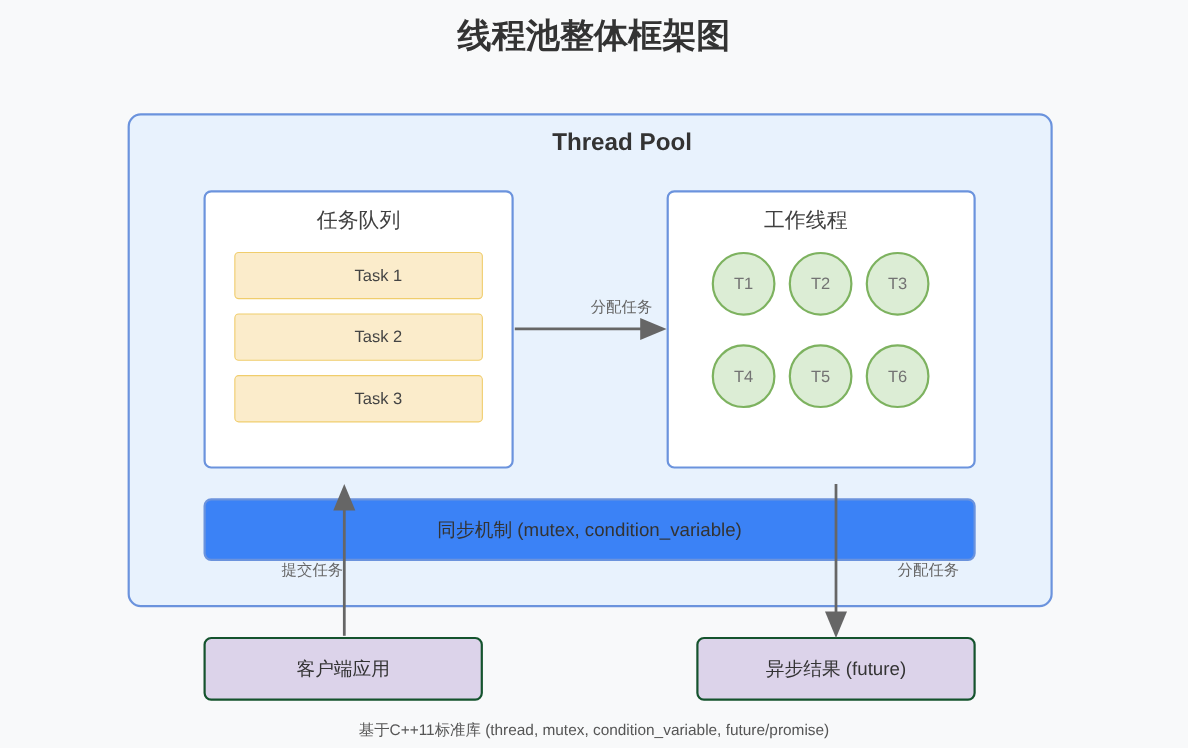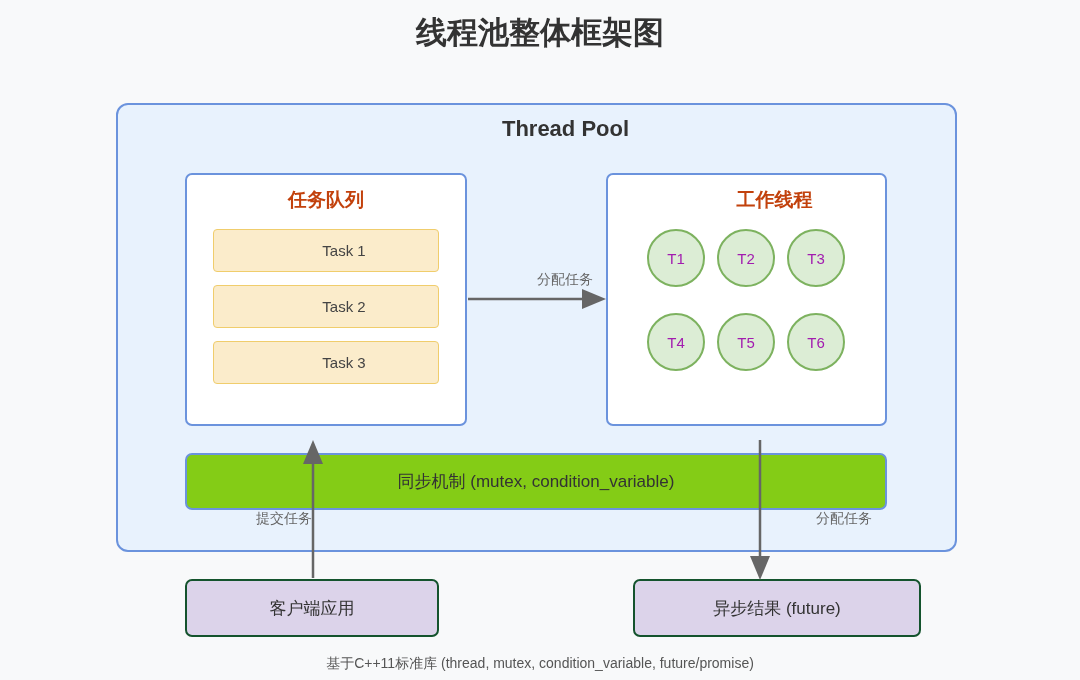--- a/index.html
+++ b/index.html
@@ -17,65 +17,65 @@
   }
   .pool-title {
     left:116px; width:899px; top:116px; text-align:center; font-size:22px; font-weight:bold; color:#333;
     font-family: "Liberation Sans", sans-serif;
   }
   .panel {
     background:#ffffff; border:2px solid #6b93dd; border-radius:7px;
   }
   .queue { left:185px; top:173px; width:282px; height:253px; }
   .workers { left:606px; top:173px; width:281px; height:253px; }
-  .panel-title { text-align:center; font-size:19px; font-weight:bold; color:#c2410c; }
+  .panel-title { text-align:center; font-size:19px; font-weight:normal; color:#404040; }
   .task {
     left:213px; width:226px; height:43px; background:#fbeccb; border:1.5px solid #f0cd6c; border-radius:4px;
     display:flex; align-items:center; justify-content:center; font-size:15px; color:#444;
     font-family: "Liberation Sans", sans-serif;
     padding-left: 36px;
   }
   .thread {
     width:58px; height:58px; border-radius:50%; background:#dcedd5; border:2.5px solid #7db25f;
-    display:flex; align-items:center; justify-content:center; font-size:15px; color:#a21caf;
+    display:flex; align-items:center; justify-content:center; font-size:15px; color:#737373;
     font-family: "Liberation Sans", sans-serif;
   }
   .sync {
-    left:185px; top:453px; width:702px; height:57px; background:#84cc16; border:2px solid #6b93dd; border-radius:7px;
+    left:185px; top:453px; width:702px; height:57px; background:#3b82f6; border:2px solid #6b93dd; border-radius:7px;
     display:flex; align-items:center; justify-content:center; font-size:17px; color:#333;
     font-family: "Liberation Sans", sans-serif;
   }
   .ext {
     height:58px; background:#dcd3ea; border:2px solid #14532d; border-radius:7px;
     display:flex; align-items:center; justify-content:center; font-size:17px; color:#333;
     font-family: "Liberation Sans", sans-serif;
   }
   .client { left:185px; top:579px; width:254px; }
-  .result { left:633px; top:579px; width:288px; }
+  .result { left:633px; top:579px; width:254px; }
   .lbl { font-size:14px; color:#666; font-family: "Liberation Sans", sans-serif; }
   .footer { left:0; width:1080px; top:655px; text-align:center; font-size:14px; color:#555;
     font-family: "Liberation Sans", sans-serif; }
   svg.arrows { position:absolute; left:0; top:0; pointer-events:none; }
 </style>
 </head>
 <body>
 
 <div class="abs title">线程池整体框架图</div>
 
 <div class="abs pool"></div>
 <div class="abs pool-title">Thread Pool</div>
 
 <div class="abs panel queue"></div>
 <div class="abs panel-title" style="left:185px;width:282px;top:187px;">任务队列</div>
 <div class="abs task" style="top:229px;">Task 1</div>
 <div class="abs task" style="top:285px;">Task 2</div>
 <div class="abs task" style="top:341px;">Task 3</div>
 
 <div class="abs panel workers"></div>
-<div class="abs panel-title" style="left:634px;width:281px;top:187px;">工作线程</div>
+<div class="abs panel-title" style="left:592px;width:281px;top:187px;">工作线程</div>
 <div class="abs thread" style="left:647px;top:229px;">T1</div>
 <div class="abs thread" style="left:717px;top:229px;">T2</div>
 <div class="abs thread" style="left:787px;top:229px;">T3</div>
 <div class="abs thread" style="left:647px;top:313px;text-align:center;">T4</div>
 <div class="abs thread" style="left:717px;top:313px;">T5</div>
 <div class="abs thread" style="left:787px;top:313px;">T6</div>
 
 <div class="abs sync">同步机制 (mutex, condition_variable)</div>
 
 <div class="abs ext client">客户端应用</div>

